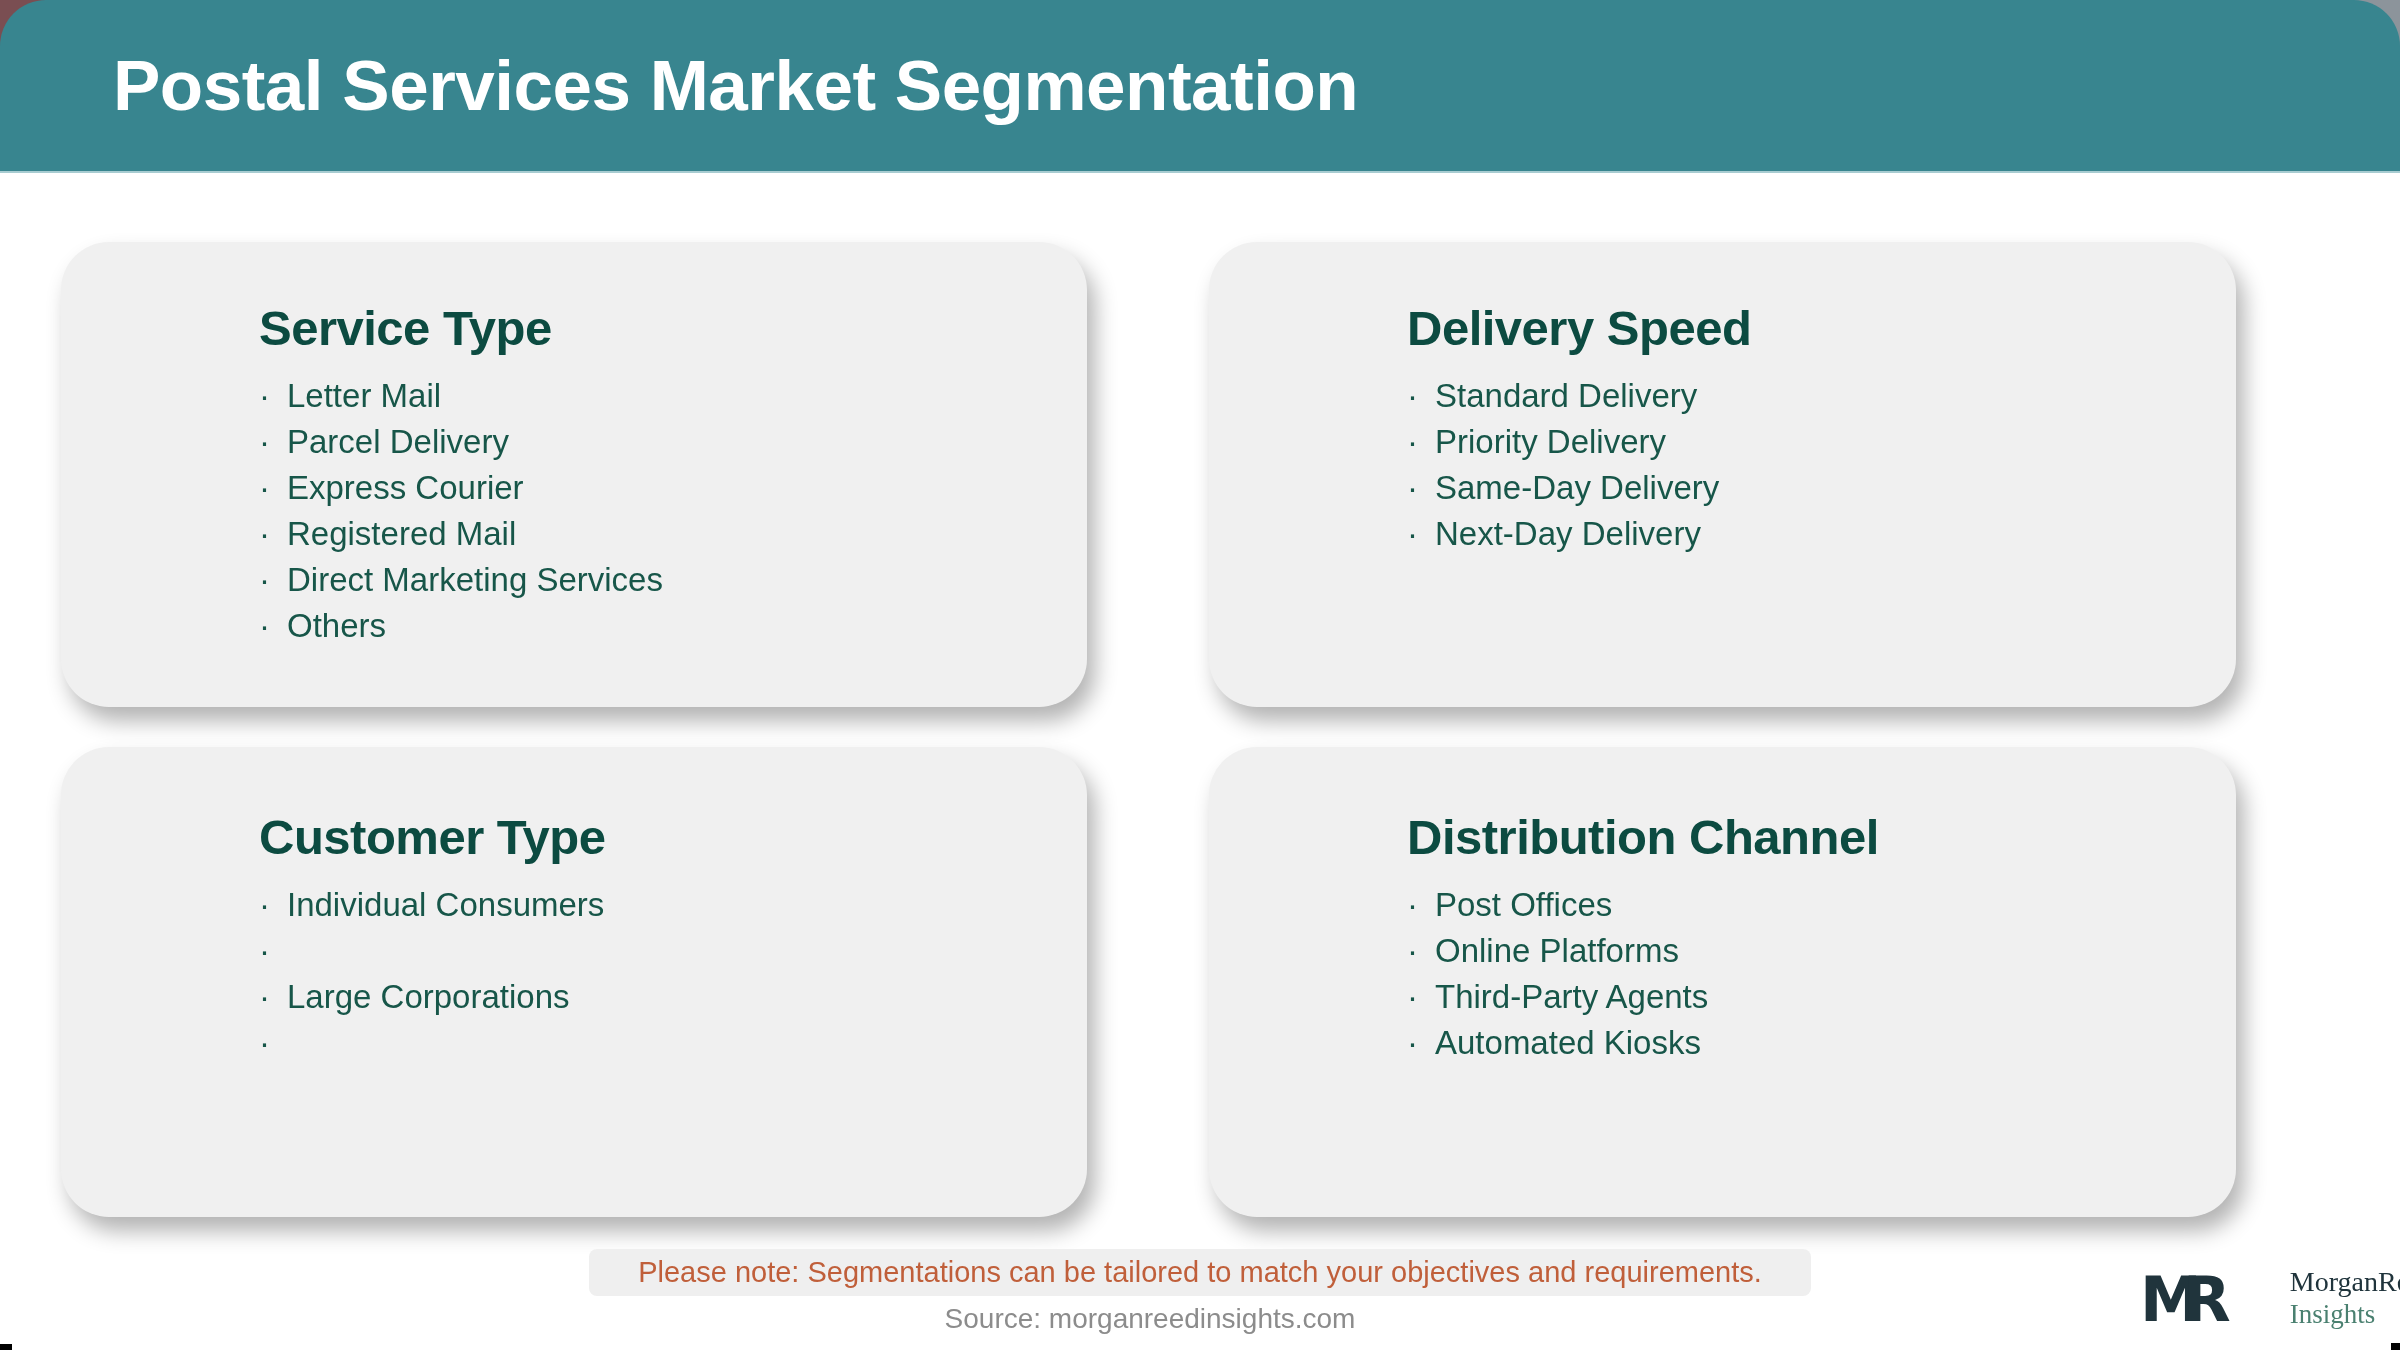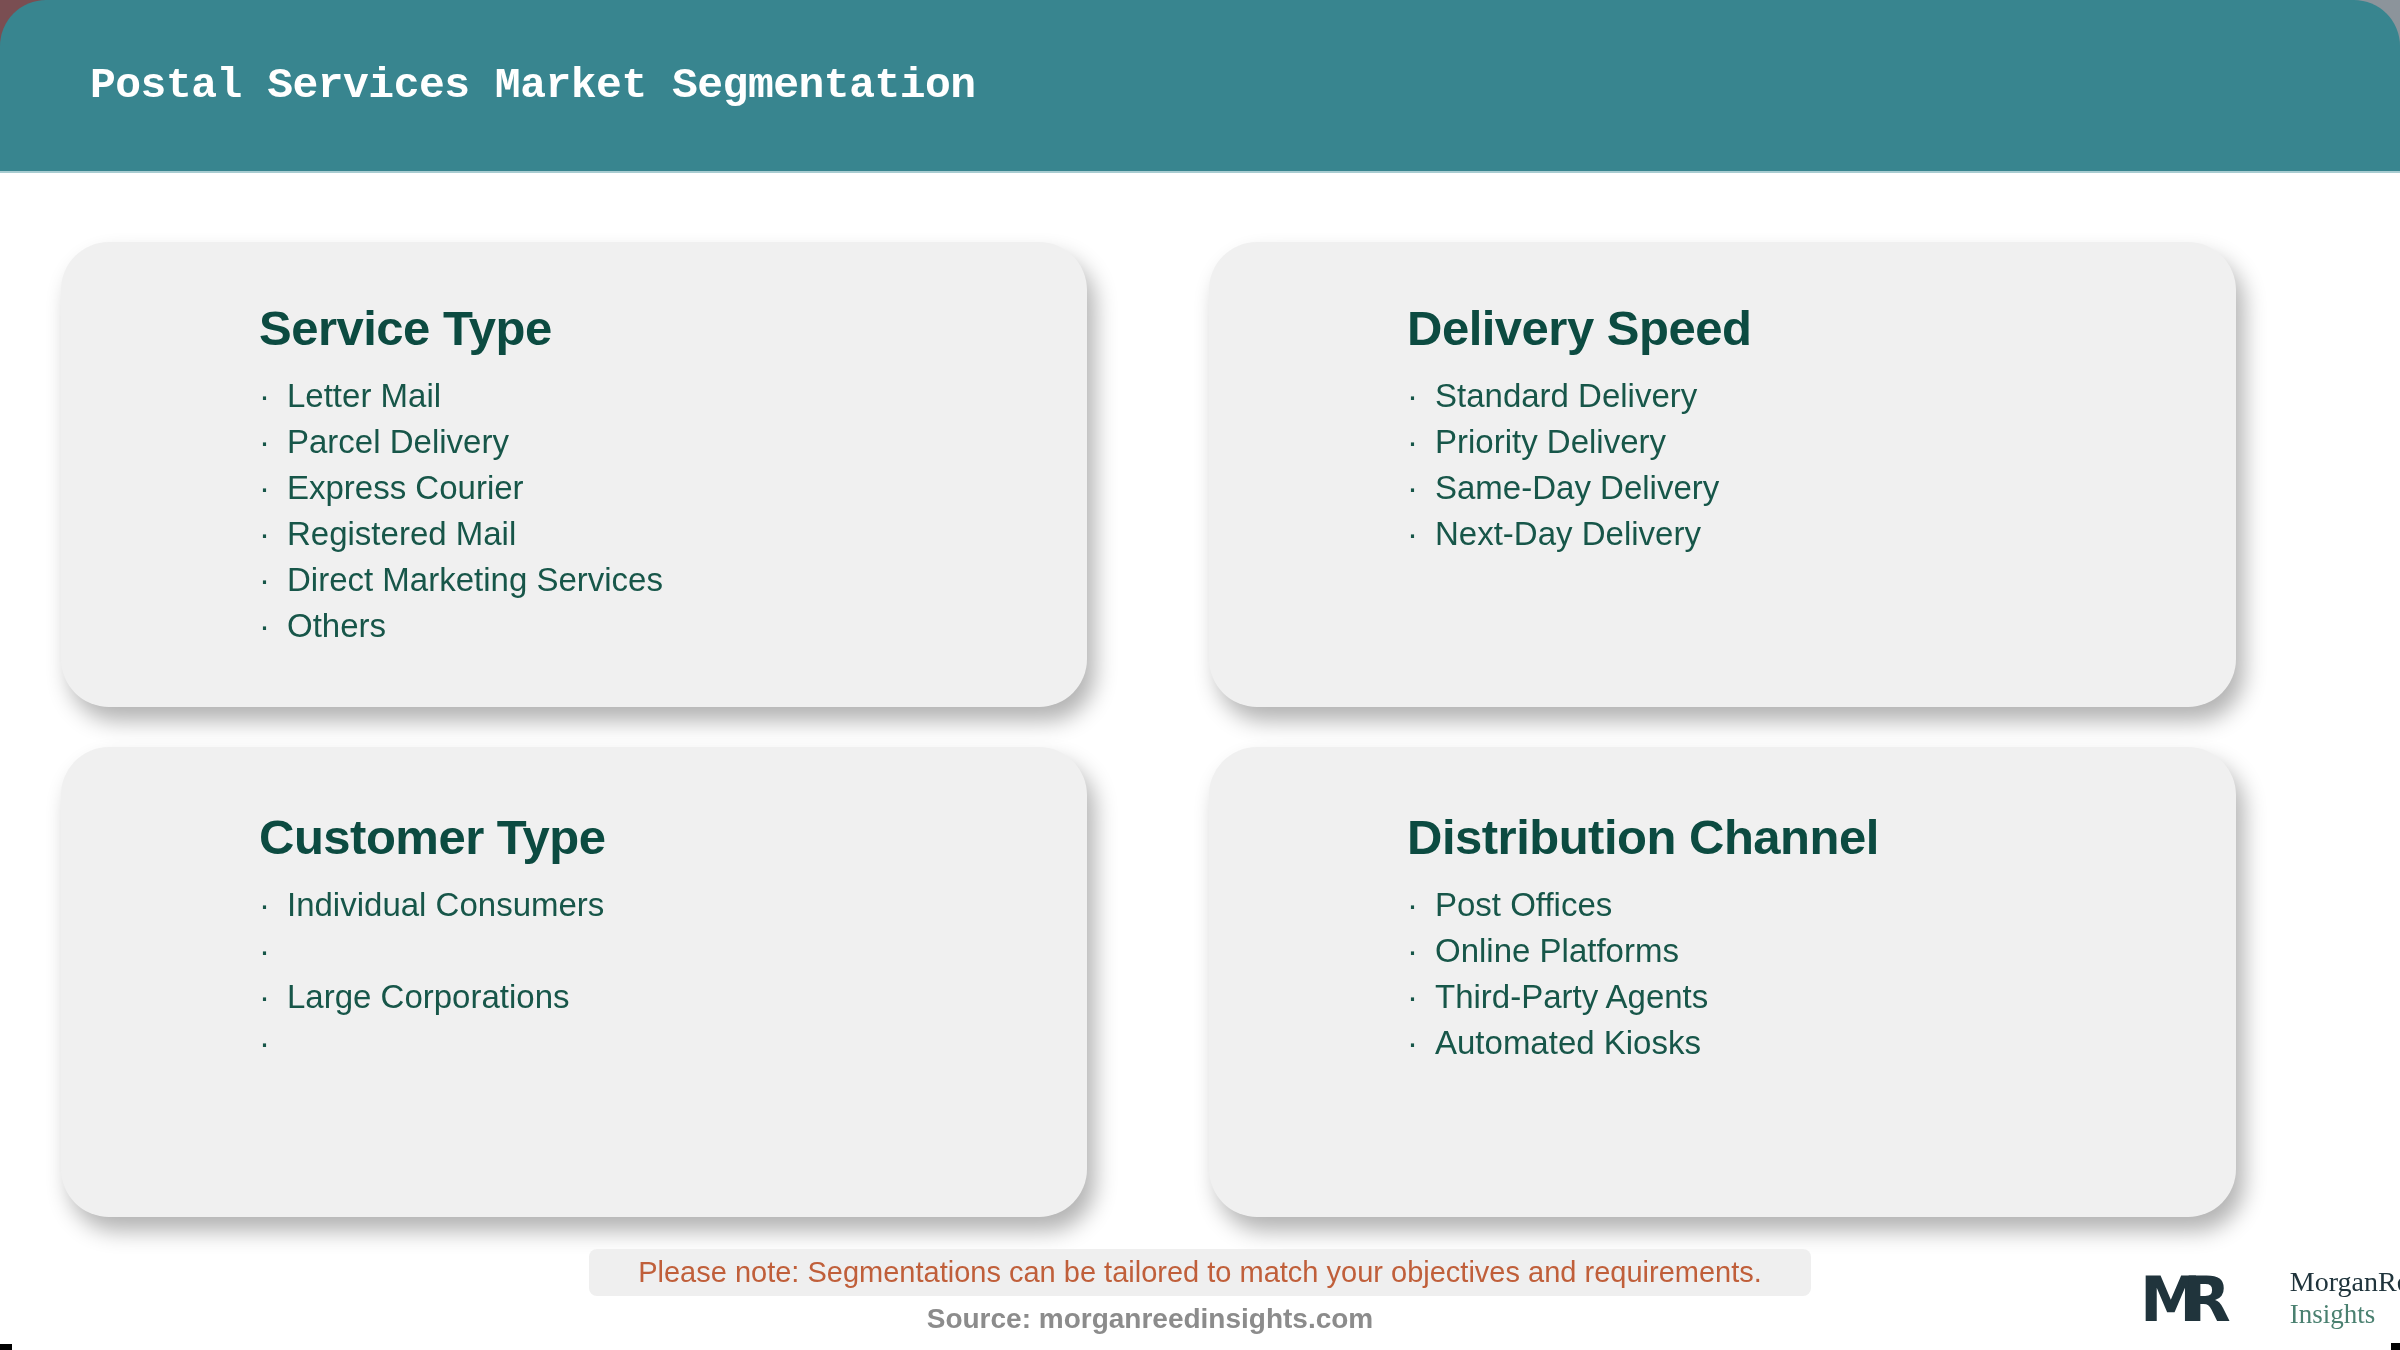--- a/index.html
+++ b/index.html
@@ -30,23 +30,23 @@
   .corner-frag.right{right:0;background:var(--corner-right);}
   .header{
     position:absolute;left:0;top:0;right:0;height:171px;
     background:var(--header-bg);
     border-top-left-radius:46px;border-top-right-radius:46px;
     display:flex;align-items:center;
     z-index:1;
     border-bottom:2px solid #a8ccd1;
   }
   .header .title{
-    margin-left:90px;
+    margin-left:113px;
     color:var(--title-text);
-    font-size:43px;font-weight:bold;letter-spacing:-0.5px;font-family:Liberation Mono, monospace;
+    font-size:71px;font-weight:bold;letter-spacing:-0.5px;
   }
   .card{
     position:absolute;
     background:var(--card-bg);
     border-radius:48px;
     box-shadow:8px 14px 22px rgba(0,0,0,0.30);
     box-sizing:border-box;
     padding-left:198px;padding-right:60px;
     z-index:1;
   }
@@ -78,21 +78,20 @@
   .note-bar .note-text{
     color:var(--note-text);
     font-size:29px;
   }
   .source-line{
     position:absolute;left:589px;top:1303px;width:1122px;
     text-align:center;
     color:var(--source-text);
     font-size:28px;
     z-index:1;
-    font-weight:bold;
   }
   .logo{
     position:absolute;left:2140px;top:1268px;
     display:flex;align-items:center;
     z-index:1;
     gap:47px;
   }
   .logo .monogram{
     font-family:"DejaVu Sans","Liberation Sans",sans-serif;
     font-weight:bold;

